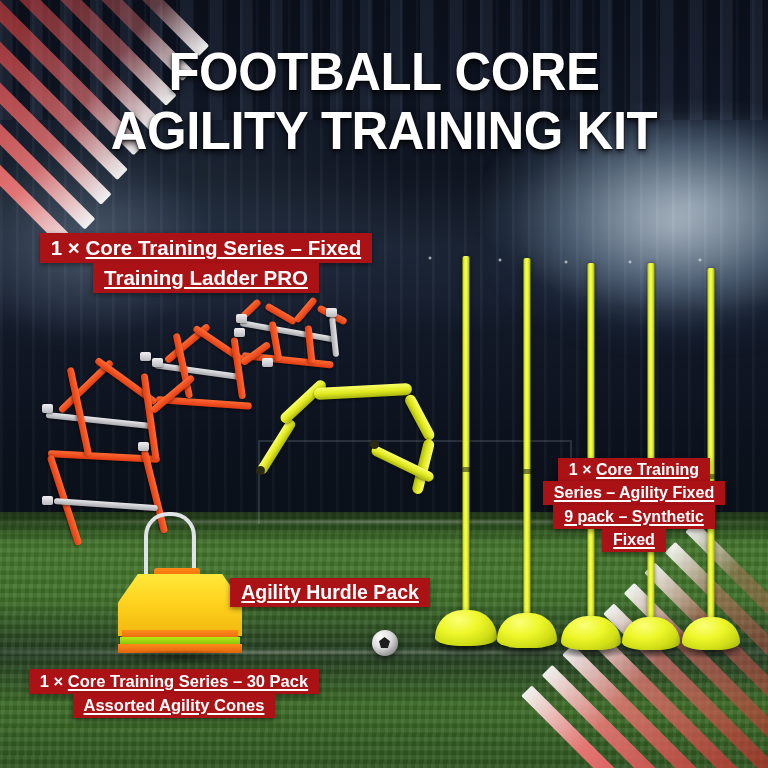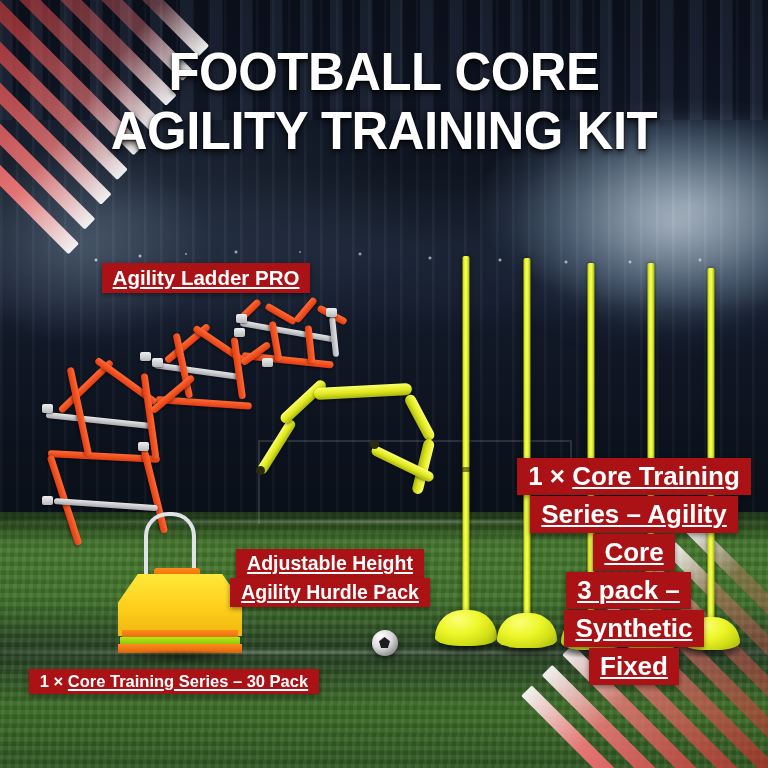--- a/index.html
+++ b/index.html
@@ -120,21 +120,21 @@
   }
   .label .txt{
     background:#ab1216;
     box-decoration-break:clone;-webkit-box-decoration-break:clone;
     padding:3px 11px 4px 11px;
     box-shadow:0 2px 5px rgba(0,0,0,.45);
   }
   .label u{text-decoration:underline;text-underline-offset:2px;text-decoration-thickness:2px;}
   .lbl-ladder{left:10px;top:233px;width:392px;text-align:center;font-size:20.5px;}
   .lbl-hurdle{left:192px;top:521px;width:276px;text-align:center;font-size:19.5px;}
-  .lbl-pole{left:512px;top:458px;width:244px;text-align:center;font-size:26px;}
+  .lbl-pole{left:512px;top:458px;width:244px;text-align:center;font-size:16px;}
   .lbl-cone{left:18px;top:669px;width:312px;text-align:center;font-size:16.5px;}
 
   
   .pole{position:absolute;}
   .pole .shaft{
     position:absolute;left:50%;transform:translateX(-50%);width:7px;
     background:linear-gradient(90deg,#b9c516 0%,#e9f52c 28%,#f5ff63 50%,#d8e520 76%,#9aa611 100%);
     border-radius:2px;box-shadow:0 0 4px rgba(0,0,0,.5);
   }
   .pole .joint{
@@ -337,34 +337,35 @@
     <div class="cone-top"></div>
     <div class="stripe-o"></div>
     <div class="stripe-g"></div>
     <div class="stripe-o2"></div>
     <div class="cone-shadow"></div>
   </div>
 
   <div class="ball"></div>
 
   <div class="label lbl-ladder">
-    <br>
-    <span class="txt"><u>Agility Ladder PRO</u></span>
+    <span class="txt"><span>1 × </span><u>Core Training Series – Fixed</u></span><br>
+    <span class="txt"><u>Training Ladder PRO</u></span>
   </div>
 
   <div class="label lbl-hurdle">
     <br>
-    <span class="txt"><u>Adjustable Height</u></span><br>
+    <br>
     <span class="txt"><u>Agility Hurdle Pack</u></span>
   </div>
 
   <div class="label lbl-pole">
     <span class="txt"><span>1 × </span><u>Core Training</u></span><br>
-    <span class="txt"><u>Series – Agility Core</u></span><br>
-    <span class="txt"><u>3 pack – Synthetic</u></span><br>
+    <span class="txt"><u>Series – Agility Fixed</u></span><br>
+    <span class="txt"><u>9 pack – Synthetic</u></span><br>
     <span class="txt"><u>Fixed</u></span>
   </div>
 
   <div class="label lbl-cone">
     <span class="txt"><span>1 × </span><u>Core Training Series – 30 Pack</u></span><br>
+    <span class="txt"><u>Assorted Agility Cones</u></span>
   </div>
 
 </div>
 
 </body></html>

